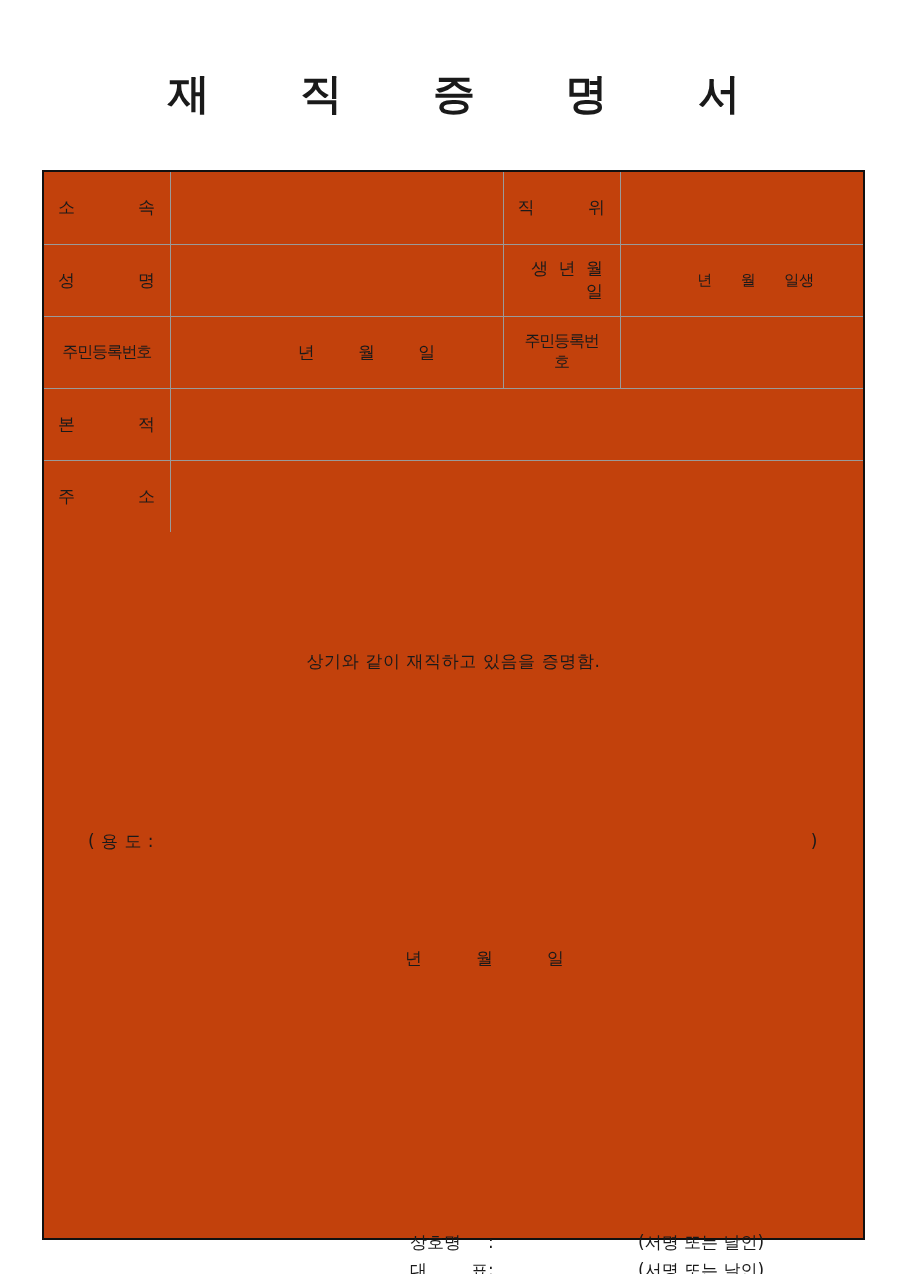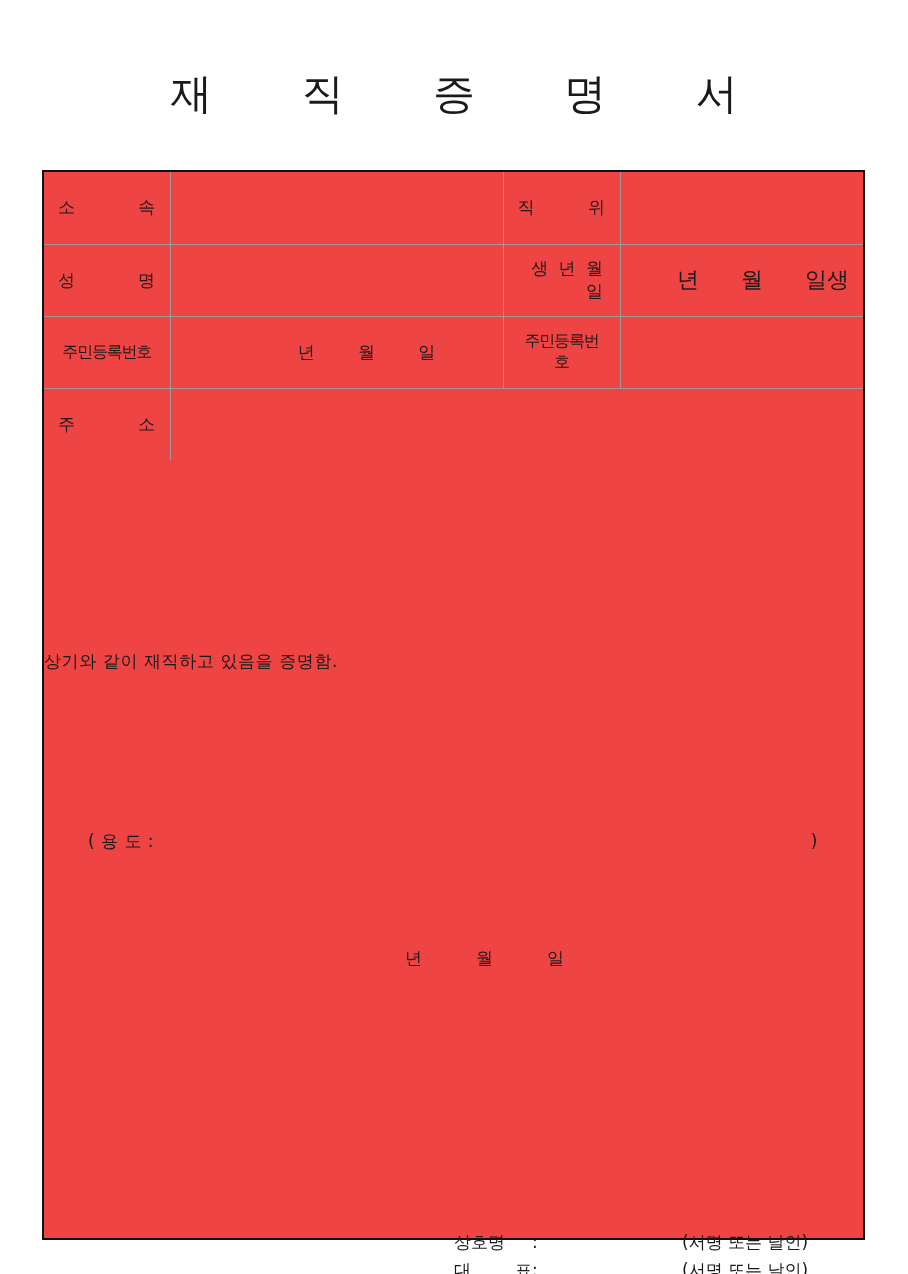--- a/index.html
+++ b/index.html
@@ -28,37 +28,37 @@
 
   
   .doc-title {
     position: absolute;
     left: 0;
     top: 66px;
     width: 908px;
     text-align: center;
     font-size: 42px;
     line-height: 56px;
-    font-weight: 400;
+    font-weight: 700;
     letter-spacing: 38px;
     
     text-indent: 38px;
     white-space: nowrap;
   }
 
   
   .form-frame {
     position: absolute;
     left: 42px;
     top: 170px;
     width: 823px;
     height: 1070px;
     border: 2px solid #111111;
     box-sizing: border-box;
-    background: #ef4444;
+    background: #c2410c;
     padding-left: 28px;
   }
 
   
   .info-table {
     position: absolute;
     left: 0;
     top: 0;
     width: 819px;
     border-collapse: collapse;
@@ -106,32 +106,33 @@
   .date-slot-hire {
     display: block;
     text-align: center;
     padding-left: 60px;
     font-size: 17px;
     letter-spacing: 0;
     white-space: pre;
   }
   .date-slot-birth {
     display: block;
-    text-align: right;
+    text-align: center;
     padding-left: 28px;
-    font-size: 22px;
+    font-size: 15px;
     white-space: pre;
   }
 
   
   .statement {
     position: absolute;
     left: 0;
     top: 478px;
     width: 819px;
+    text-align: center;
     font-size: 17px;
     letter-spacing: 0.6px;
   }
 
   .purpose-line {
     position: absolute;
     left: 44px;
     top: 626px;
     width: 730px;
     font-size: 17px;
@@ -160,21 +161,20 @@
     position: absolute;
     left: 366px;
     top: 1059px;
     font-size: 17px;
   }
   .sign-row {
     display: flex;
     align-items: baseline;
     height: 28px;
     white-space: pre;
-    margin-left: 44px;
   }
   .sign-label {
     display: inline-block;
     width: 78px;
     text-align: justify;
     text-align-last: justify;
   }
   .sign-colon {
     display: inline-block;
     width: 150px;
@@ -230,20 +230,28 @@
             <span class="date-slot-hire">년        월        일</span>
           </td>
           <td class="col-label2">
             <span class="lbl-tight">주민등록번호</span>
           </td>
           <td>
             <span></span>
           </td>
         </tr>
 
+        <tr>
+          <td class="col-label">
+            <span class="lbl">본      적</span>
+          </td>
+          <td colspan="3">
+            <span></span>
+          </td>
+        </tr>
 
         <tr>
           <td class="col-label">
             <span class="lbl">주      소</span>
           </td>
           <td colspan="3">
             <span></span>
           </td>
         </tr>
       </tbody>

